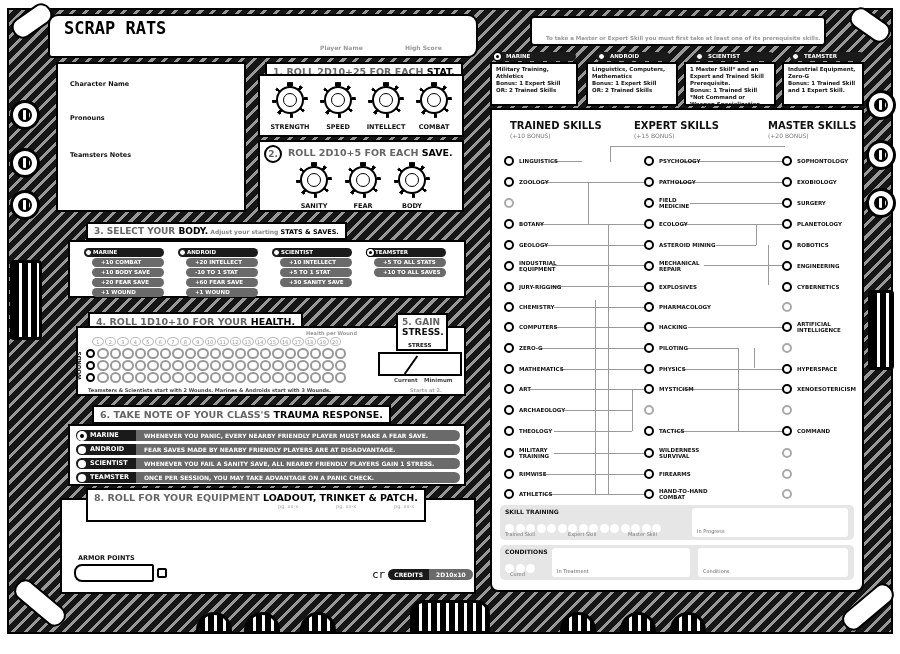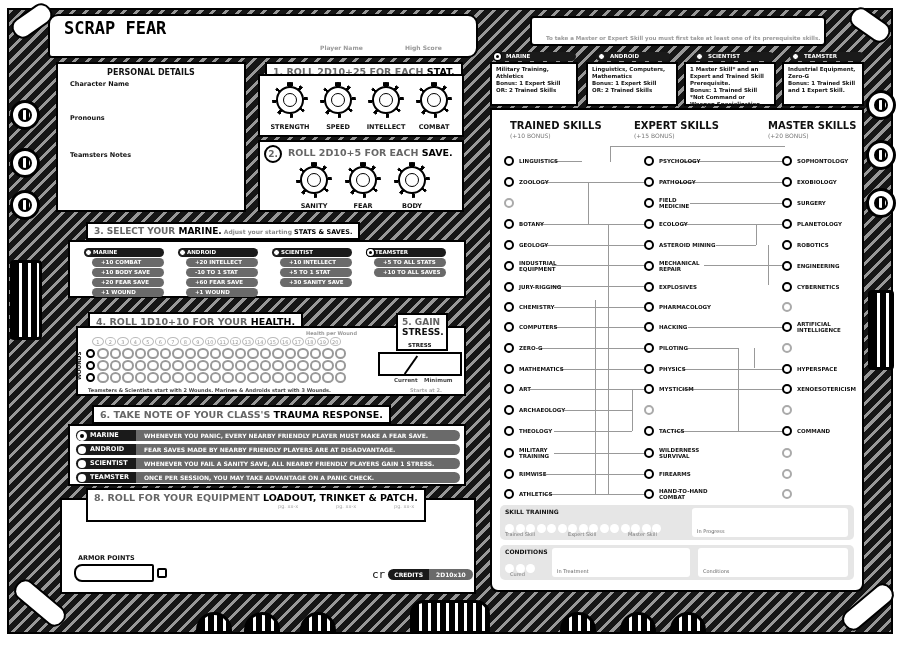--- a/index.html
+++ b/index.html
@@ -128,27 +128,26 @@
 <div class="grille" style="left:300px;top:612px;width:36px;height:22px;border-radius:18px 18px 0 0"></div>
 <div class="grille" style="left:560px;top:612px;width:36px;height:22px;border-radius:18px 18px 0 0"></div>
 <div class="grille" style="left:620px;top:612px;width:36px;height:22px;border-radius:18px 18px 0 0"></div>
 <div class="grille" style="left:670px;top:612px;width:36px;height:22px;border-radius:18px 18px 0 0"></div>
 <div class="pipe" style="left:10px;top:10px;width:44px;height:22px;transform:rotate(-35deg)"></div>
 <div class="pipe" style="left:848px;top:14px;width:44px;height:22px;transform:rotate(35deg)"></div>
 <div class="pipe" style="left:10px;top:592px;width:60px;height:22px;transform:rotate(40deg)"></div>
 <div class="pipe" style="left:838px;top:596px;width:60px;height:22px;transform:rotate(-40deg)"></div>
 
 <div class="panel title-bar">
-  <div class="title-line l1">SCRAP FEAR</div>
+  <div class="title-line l1">SCRAP RATS</div>
   <div class="title-meta" style="left:270px">Player Name</div>
   <div class="title-meta" style="left:355px">High Score</div>
 </div>
 
 <div class="panel personal">
-  <div class="section-hdr">PERSONAL DETAILS</div>
   <div class="field-label" style="top:16px">Character Name</div>
   <div class="field-label" style="top:50px">Pronouns</div>
   <div class="field-label" style="top:87px">Teamsters Notes</div>
 </div>
 
 <div class="step-hdr" style="left:265px;top:62px;font-size:9.5px">
   <span>1. ROLL 2D10+25 FOR EACH </span><b>STAT.</b>
 </div>
 <div class="panel gear-box">
   <div class="gear" style="left:12px;top:6px">
@@ -194,21 +193,21 @@
   <div class="gear-label" style="left:78px;top:60px">FEAR</div>
   <div class="gear" style="left:134px;top:20px">
       <div class="gear-teeth"></div>
       <div class="gear-body"></div>
       <div class="gear-hole"></div>
     </div>
   <div class="gear-label" style="left:127px;top:60px">BODY</div>
 </div>
 
 <div class="step-hdr" style="left:86px;top:222px;font-size:9px">
-  <span>3. SELECT YOUR </span><b>MARINE.</b><span class="step-sub"> Adjust your starting </span><b style="font-size:6.5px">STATS &amp; SAVES.</b>
+  <span>3. SELECT YOUR </span><b>BODY.</b><span class="step-sub"> Adjust your starting </span><b style="font-size:6.5px">STATS &amp; SAVES.</b>
 </div>
 <div class="panel class-box">
   <div class="class-col" style="left:14px">
     <div class="pill-wrap">
         <div class="pill dark">MARINE</div>
         <span class="radio" style="position:absolute;left:1px;top:1px;width:7px;height:7px;border-radius:50%;background:#fff;border:1px solid #000"></span>
       </div>
     <div class="pill grey">+10 COMBAT</div>
     <div class="pill grey">+10 BODY SAVE</div>
     <div class="pill grey">+20 FEAR SAVE</div>

